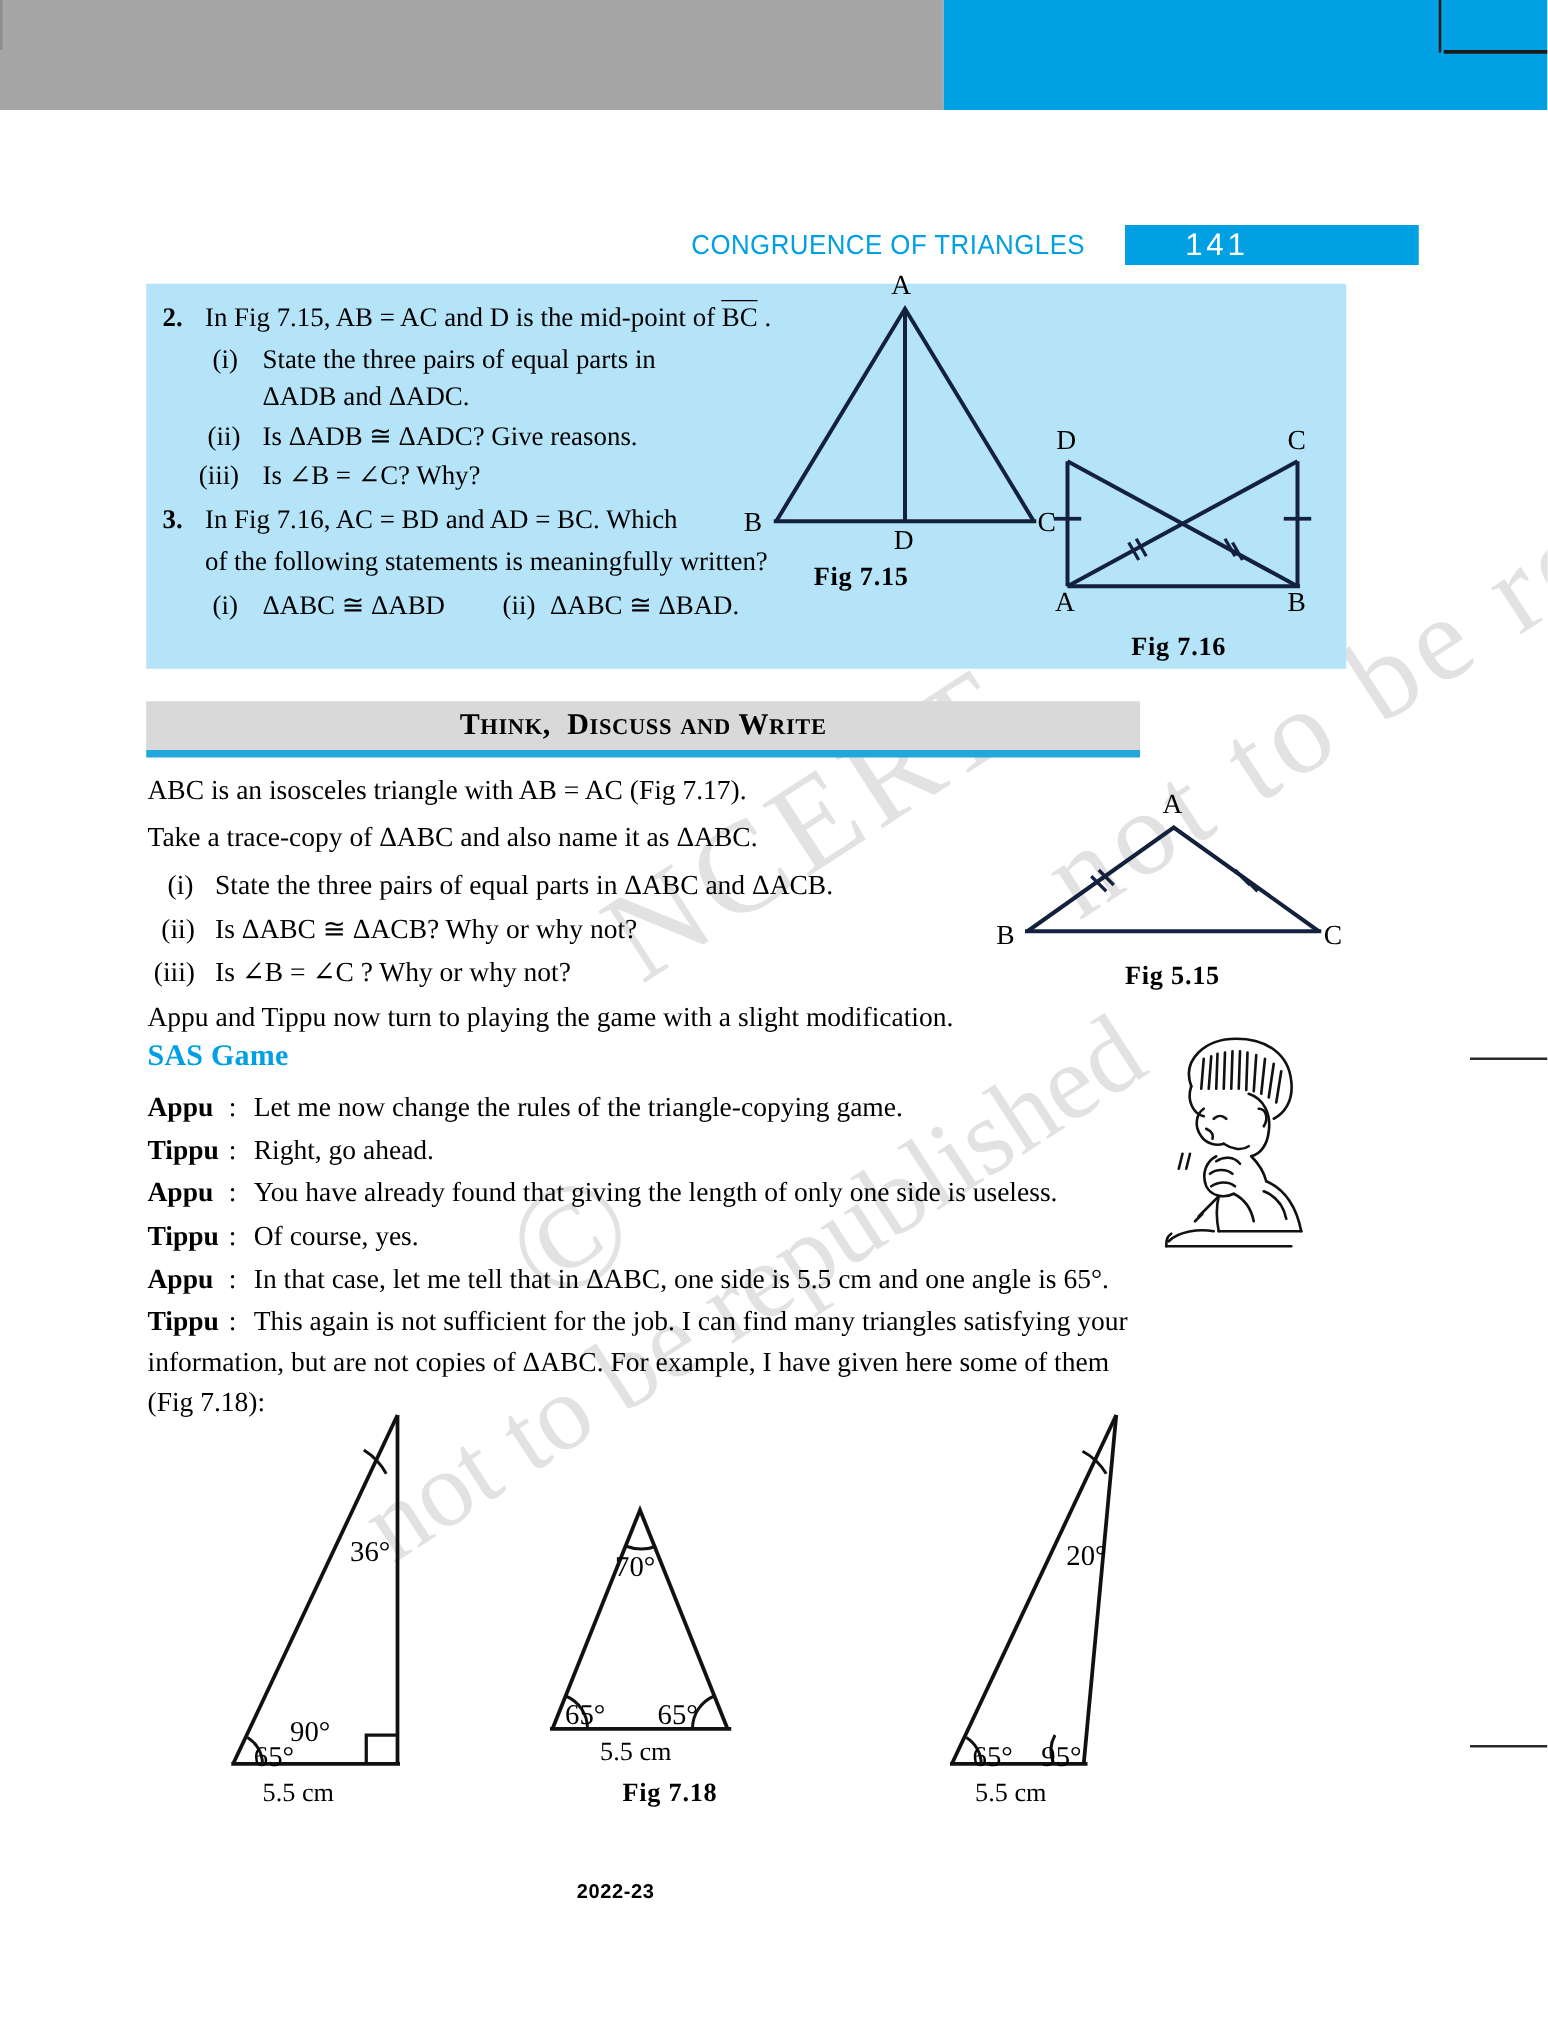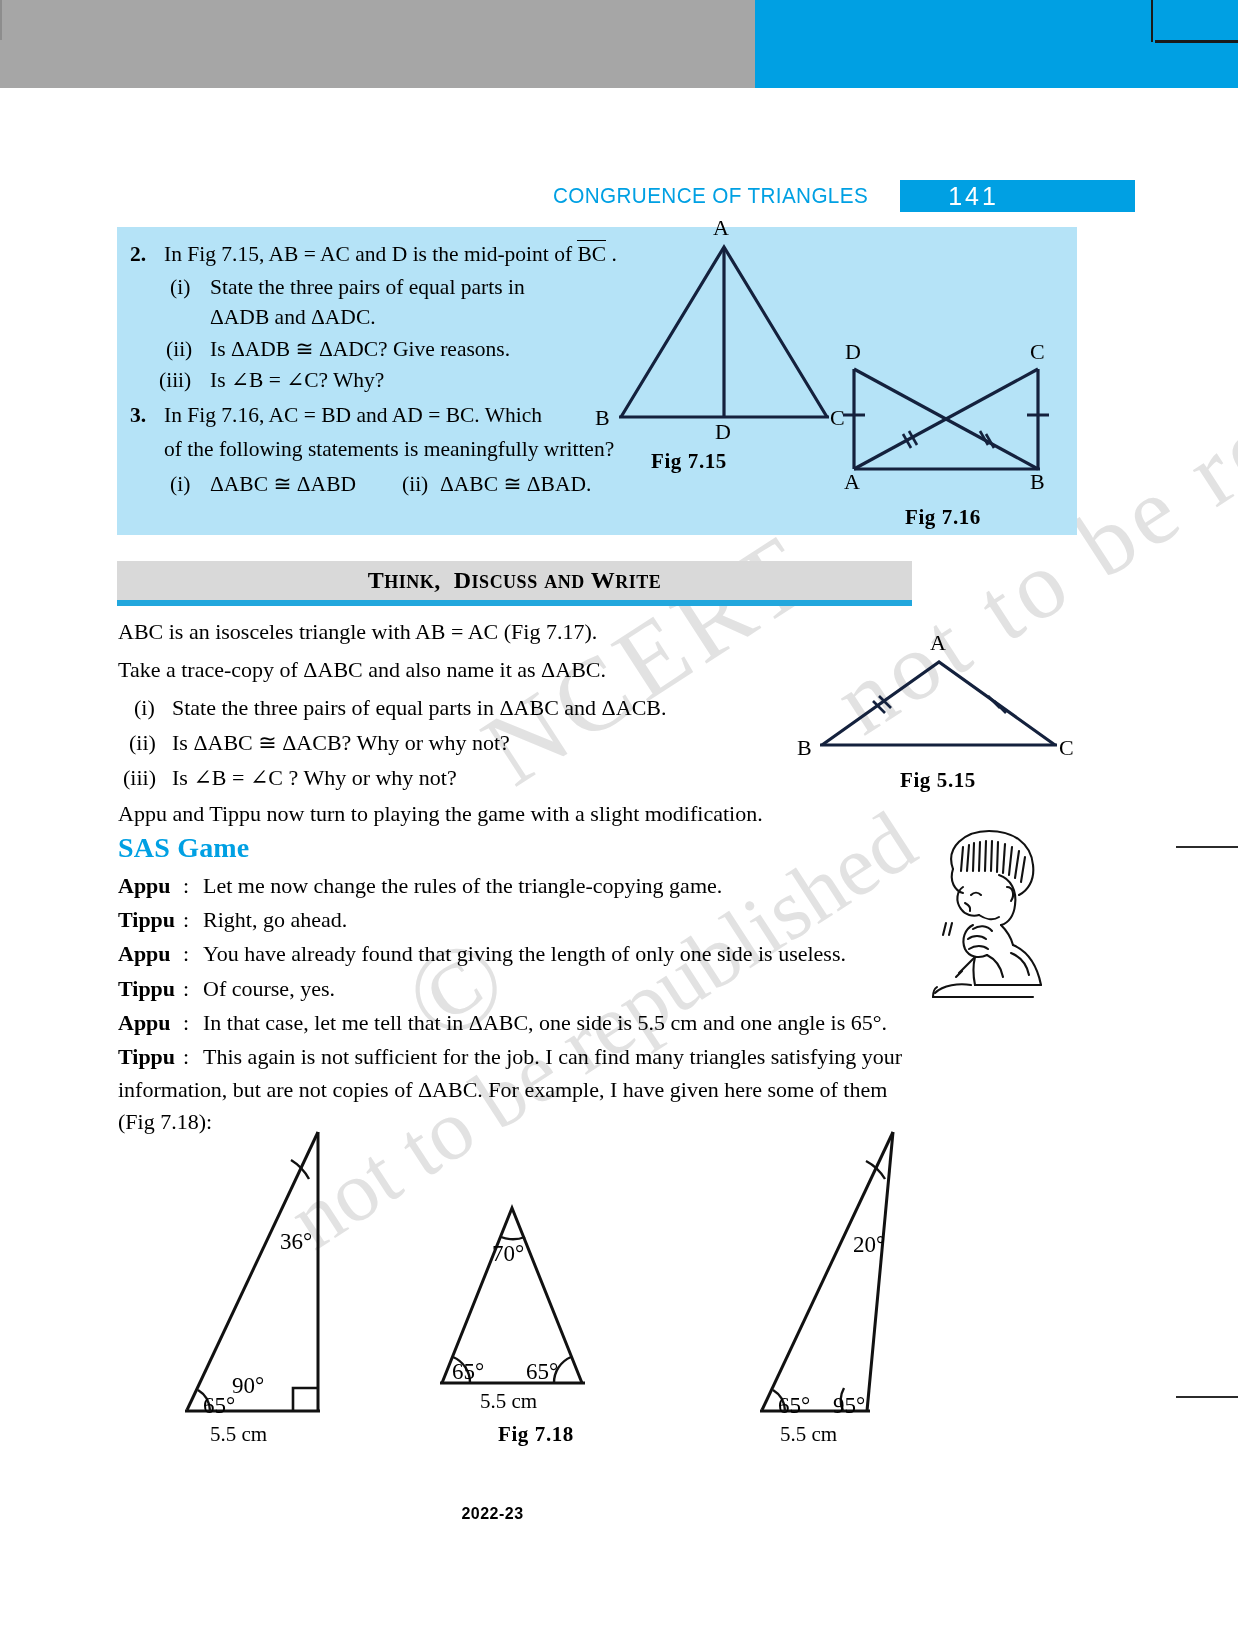--- a/index.html
+++ b/index.html
@@ -141,21 +141,21 @@
   .body-text {
     position: absolute;
     font-size: 22px;
     line-height: 1.05;
     white-space: nowrap;
   }
   .blue-head {
     color: #00a0e3;
     font-weight: bold;
     font-family: "Liberation Serif", serif;
-    font-size: 28px;
+    font-size: 24px;
     letter-spacing: 0.2px;
   }
   .speaker { font-weight: bold; }
 
   
   #watermark {
     position: absolute;
     left: 210px; top: 420px;
     width: 850px; height: 960px;
     pointer-events: none;

